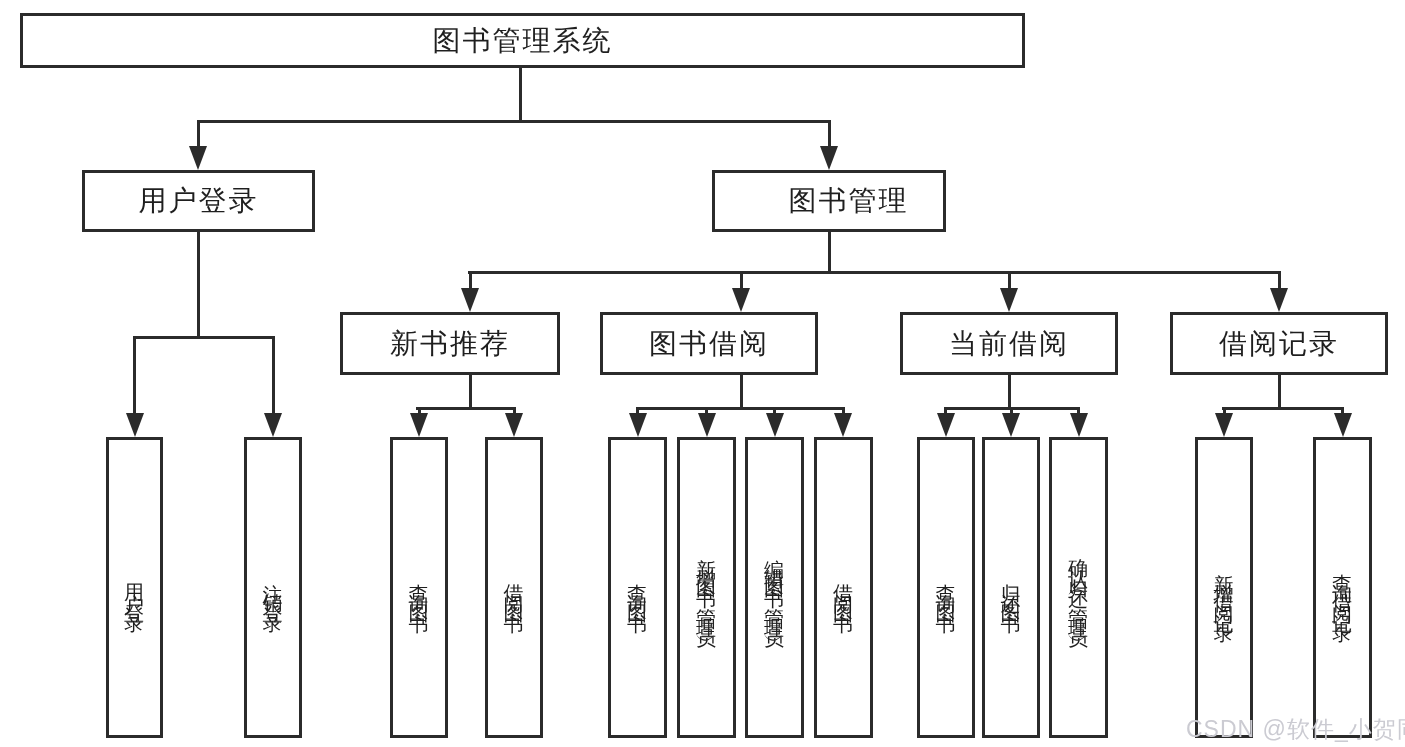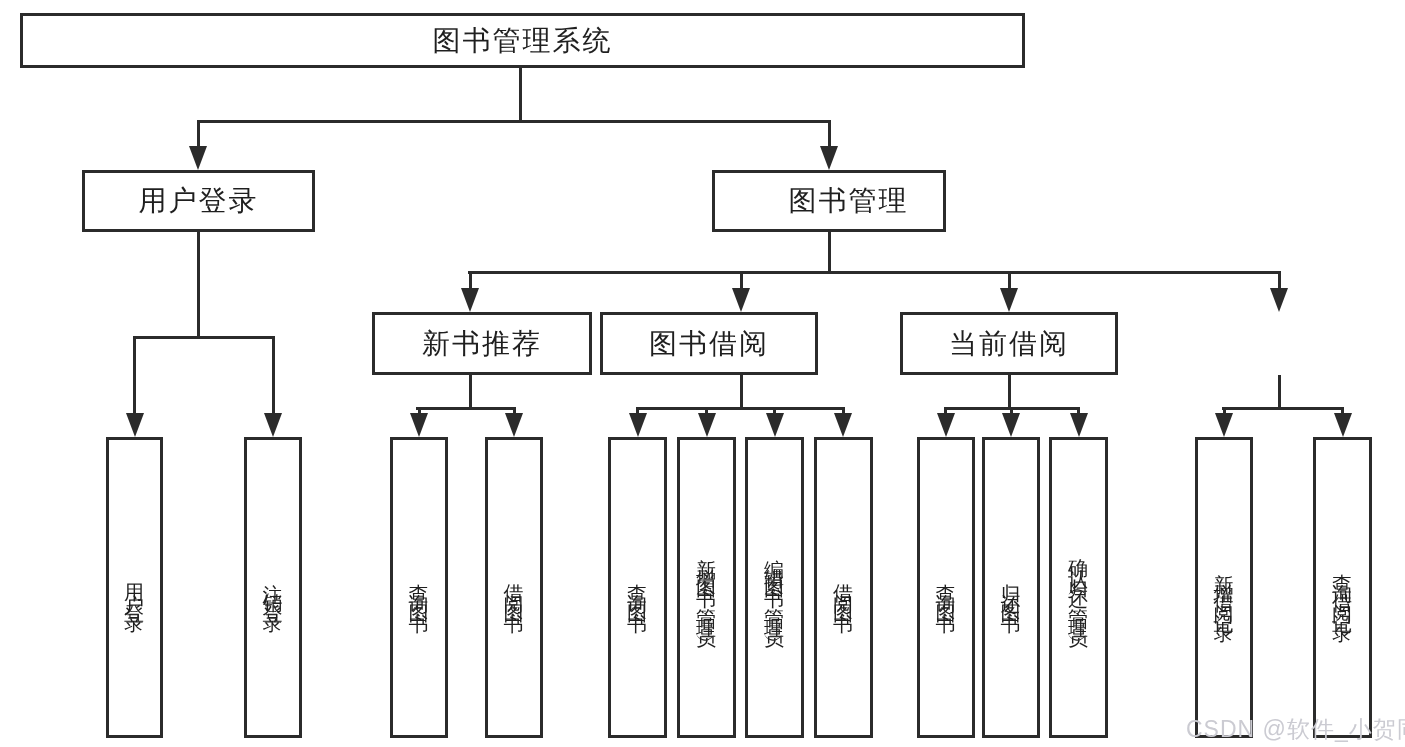--- a/index.html
+++ b/index.html
@@ -98,28 +98,31 @@
   <div class="line" style="left:468px; top:271px; width:812px; height:3px;"></div>
   <div class="line" style="left:469px; top:271px; width:3px; height:19px;"></div>
   <div class="arrow" style="left:461px; top:288px;"></div>
   <div class="line" style="left:740px; top:271px; width:3px; height:19px;"></div>
   <div class="arrow" style="left:732px; top:288px;"></div>
   <div class="line" style="left:1008px; top:271px; width:3px; height:19px;"></div>
   <div class="arrow" style="left:1000px; top:288px;"></div>
   <div class="line" style="left:1278px; top:271px; width:3px; height:19px;"></div>
   <div class="arrow" style="left:1270px; top:288px;"></div>
 
-  <div class="box" style="left:372px; top:312px; width:220px; height:63px;">
+  <div class="box" style="left:340px; top:312px; width:220px; height:63px;">
     <span class="hlabel">新书推荐</span>
   </div>
   <div class="box" style="left:600px; top:312px; width:218px; height:63px;">
     <span class="hlabel">图书借阅</span>
   </div>
   <div class="box" style="left:900px; top:312px; width:218px; height:63px;">
     <span class="hlabel">当前借阅</span>
+  </div>
+  <div class="box" style="left:1170px; top:312px; width:218px; height:63px;">
+    <span class="hlabel">借阅记录</span>
   </div>
 
   <div class="line" style="left:469px; top:375px; width:3px; height:32px;"></div>
   <div class="line" style="left:416px; top:407px; width:99px; height:3px;"></div>
   <div class="line" style="left:418px; top:407px; width:3px; height:8px;"></div>
   <div class="arrow" style="left:410px; top:413px;"></div>
   <div class="line" style="left:513px; top:407px; width:3px; height:8px;"></div>
   <div class="arrow" style="left:505px; top:413px;"></div>
 
   <div class="line" style="left:740px; top:375px; width:3px; height:32px;"></div>

